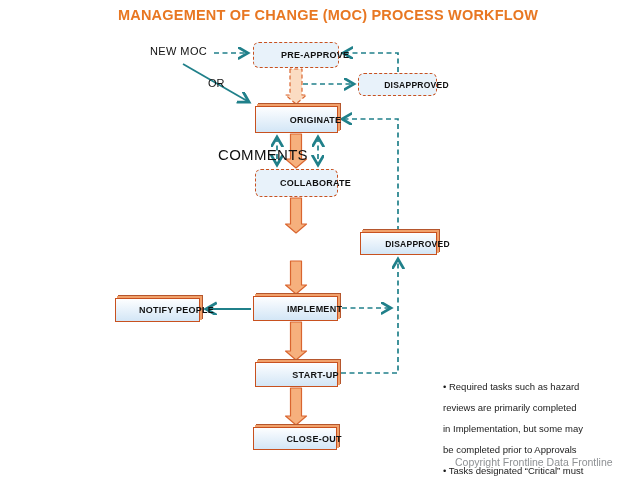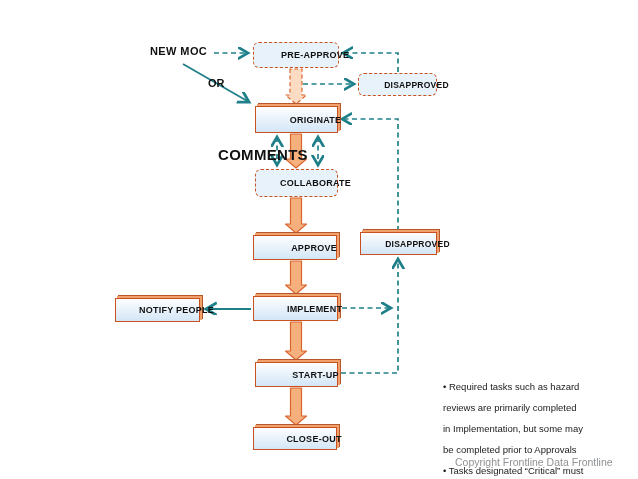--- a/index.html
+++ b/index.html
@@ -1,21 +1,21 @@
 <!DOCTYPE html>
 <html><head>
 <meta charset="utf-8">
 <style>
   html,body{margin:0;padding:0;background:#fff;}
   .stage{position:relative;width:638px;height:479px;background:#ffffff;overflow:hidden;
          font-family:"Liberation Sans", sans-serif;}
   .title{position:absolute;left:118px;top:7px;width:470px;
          font-size:14.5px;font-weight:bold;letter-spacing:.2px;color:#E87722;white-space:nowrap;}
   svg.layer{position:absolute;left:0;top:0;width:638px;height:479px;}
-  .lbl{position:absolute;font-weight:bold;color:#111;white-space:nowrap;padding-left:8px;}
+  .lbl{position:absolute;font-weight:normal;color:#111;white-space:nowrap;padding-left:8px;}
   .lbl.new-moc{left:142px;top:45px;font-size:11px;letter-spacing:.4px;}
   .lbl.or{left:188px;top:77px;font-size:11px;margin-left:12px;}
   .lbl.comments{left:210px;top:146px;font-size:15px;letter-spacing:.3px;}
   .node{position:absolute;display:flex;align-items:center;justify-content:center;
         box-sizing:border-box;font-size:9px;font-weight:bold;color:#111;
         letter-spacing:.25px;text-align:center;white-space:nowrap;padding-left:38px;}
   .solid3d{border:1.5px solid #C8511F;
         background:linear-gradient(180deg,#FDFEFF 0%,#EAF3FB 45%,#D3E6F6 100%);
         box-shadow:2px -2px 0 0 #F1A16B, 3px -3px 0 0 #B5562D;}
   .dashed{border:1.6px dashed #C8511F;border-radius:6px;background:#E8F2FA;}
@@ -31,20 +31,21 @@
   .n-close{left:253px;top:427px;width:84px;height:23px;}
   .notes{position:absolute;left:443px;top:334px;width:192px;
          font-size:9.5px;line-height:21px;color:#1a1a1a;white-space:pre-line;margin-top:42px;}
   .copyright{position:absolute;left:455px;top:456px;font-size:10.5px;color:#8E9194;white-space:nowrap;}
 </style>
 </head>
 <body>
 
 <div class="stage">
 
+  <div class="title">MANAGEMENT OF CHANGE (MOC) PROCESS WORKFLOW</div>
 
   <svg class="layer" viewBox="0 0 638 479" xmlns="http://www.w3.org/2000/svg">
     <defs>
       <marker id="th" orient="auto" markerWidth="10" markerHeight="10" refX="6" refY="3.5">
         <path d="M0,0 L6,3.5 L0,7" fill="none" stroke="#20808A" stroke-width="1.6"></path>
       </marker>
       <marker id="thr" orient="auto-start-reverse" markerWidth="10" markerHeight="10" refX="6" refY="3.5">
         <path d="M0,0 L6,3.5 L0,7" fill="none" stroke="#20808A" stroke-width="1.6"></path>
       </marker>
     </defs>
@@ -77,21 +78,20 @@
   </svg>
 
   <div class="lbl new-moc">NEW MOC</div>
   <div class="lbl or">OR</div>
   <div class="lbl comments">COMMENTS</div>
 
   <div class="node dashed n-pre">PRE-APPROVE</div>
   <div class="node dashed n-dis1">DISAPPROVED</div>
   <div class="node solid3d n-orig">ORIGINATE</div>
   <div class="node dashed n-collab">COLLABORATE</div>
-  <div class="node solid3d n-appr">APPROVE</div>
   <div class="node solid3d n-dis2">DISAPPROVED</div>
   <div class="node solid3d n-impl">IMPLEMENT</div>
   <div class="node solid3d n-notify">NOTIFY PEOPLE</div>
   <div class="node solid3d n-start">START-UP</div>
   <div class="node solid3d n-close">CLOSE-OUT</div>
 
   <div class="notes">• Required tasks such as hazard
 reviews are primarily completed
 in Implementation, but some may
 be completed prior to Approvals

